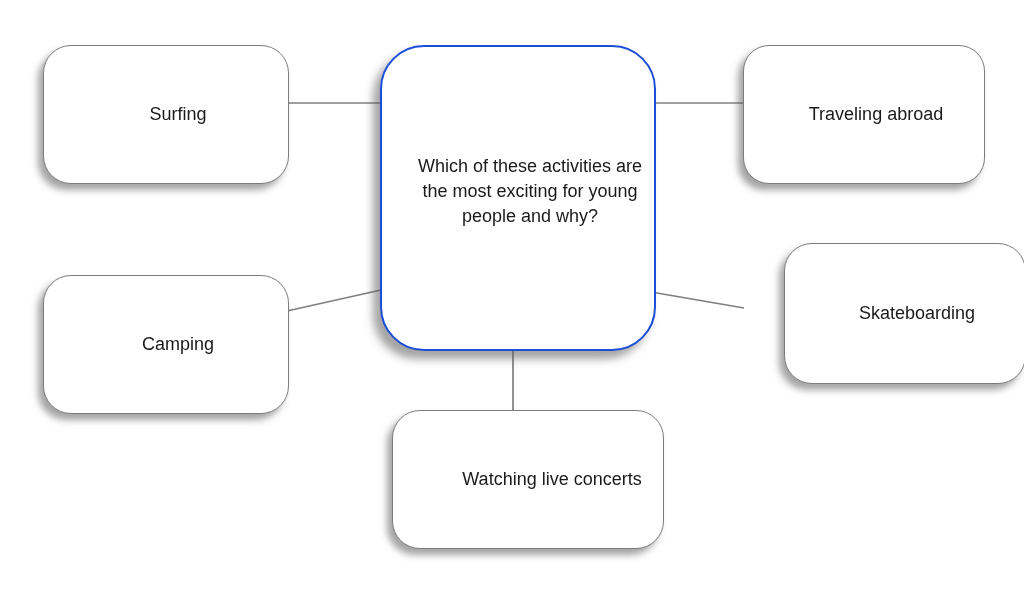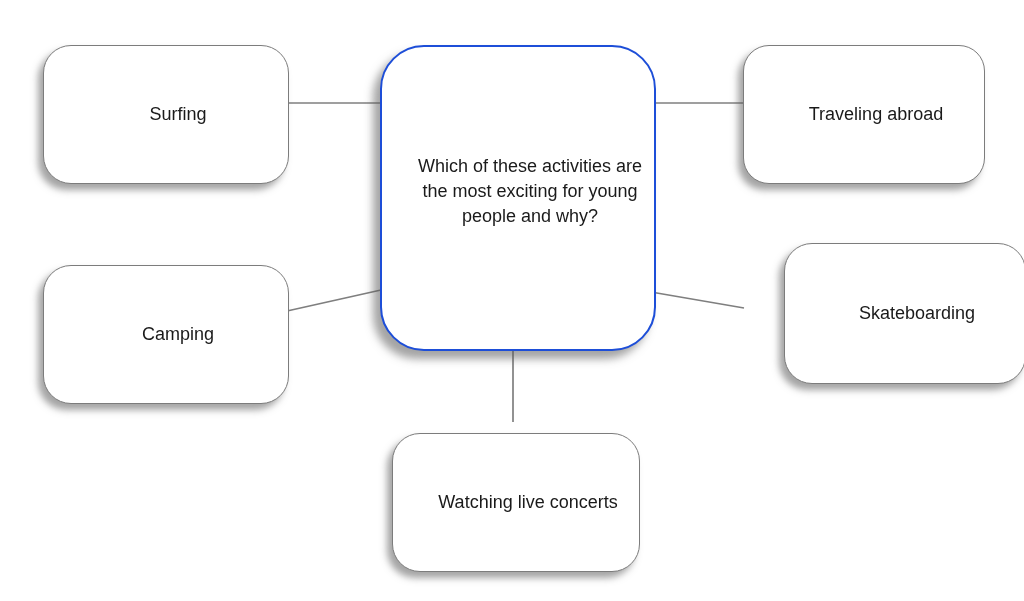--- a/index.html
+++ b/index.html
@@ -44,23 +44,23 @@
     border: 2px solid #1d4ed8;
     border-radius: 44px;
     box-shadow: -7px 8px 9px rgba(90, 90, 90, 0.55);
   }
   .node-central .label {
     width: 238px;
     padding-bottom: 14px;
   }
   .node-surfing       { left: 43px;  top: 45px;  width: 244px; height: 137px; }
   .node-traveling     { left: 743px; top: 45px;  width: 240px; height: 137px; border-radius: 26px; }
-  .node-camping       { left: 43px;  top: 265px; width: 244px; height: 137px; text-align: center; }
+  .node-camping       { left: 43px;  top: 275px; width: 244px; height: 137px; text-align: center; }
   .node-skateboarding { left: 784px; top: 243px; width: 240px; height: 139px; }
-  .node-watching      { left: 392px; top: 433px; width: 246px; height: 137px; }
+  .node-watching      { left: 392px; top: 410px; width: 246px; height: 137px; padding-left: 24px; }
   .label {
     pointer-events: none;
     margin-left: 24px;
   }
 </style>
 </head>
 <body>
 
 <div class="stage">
 

